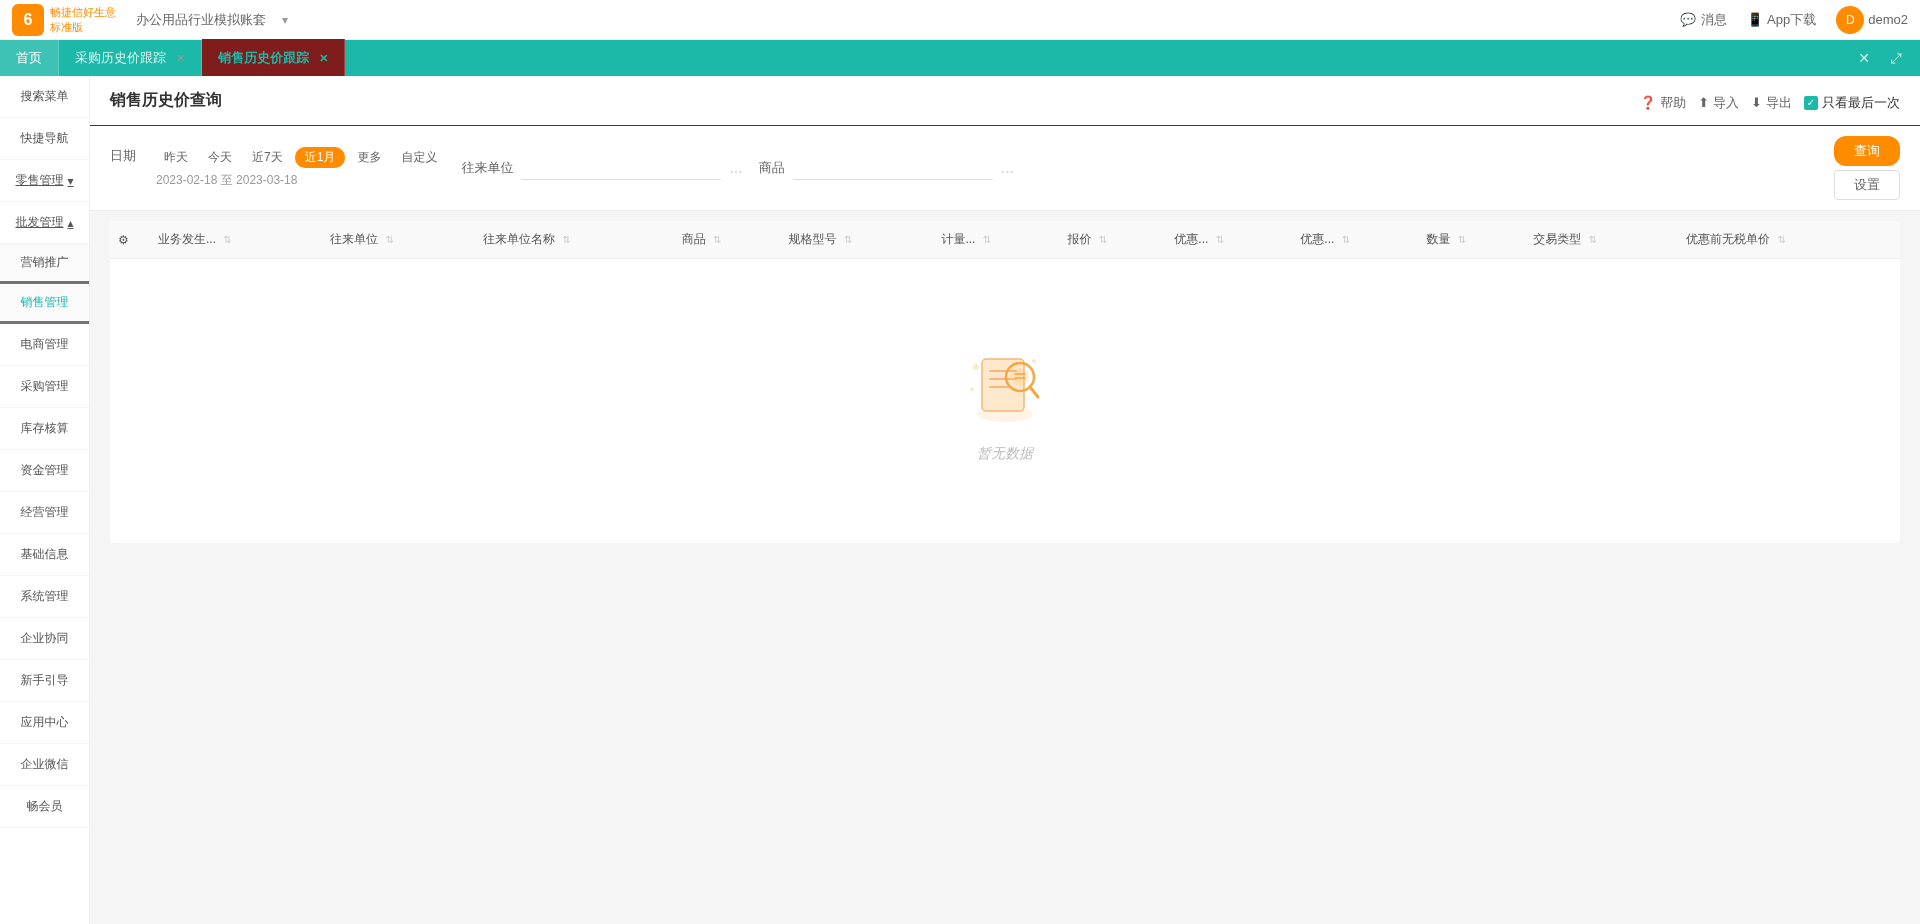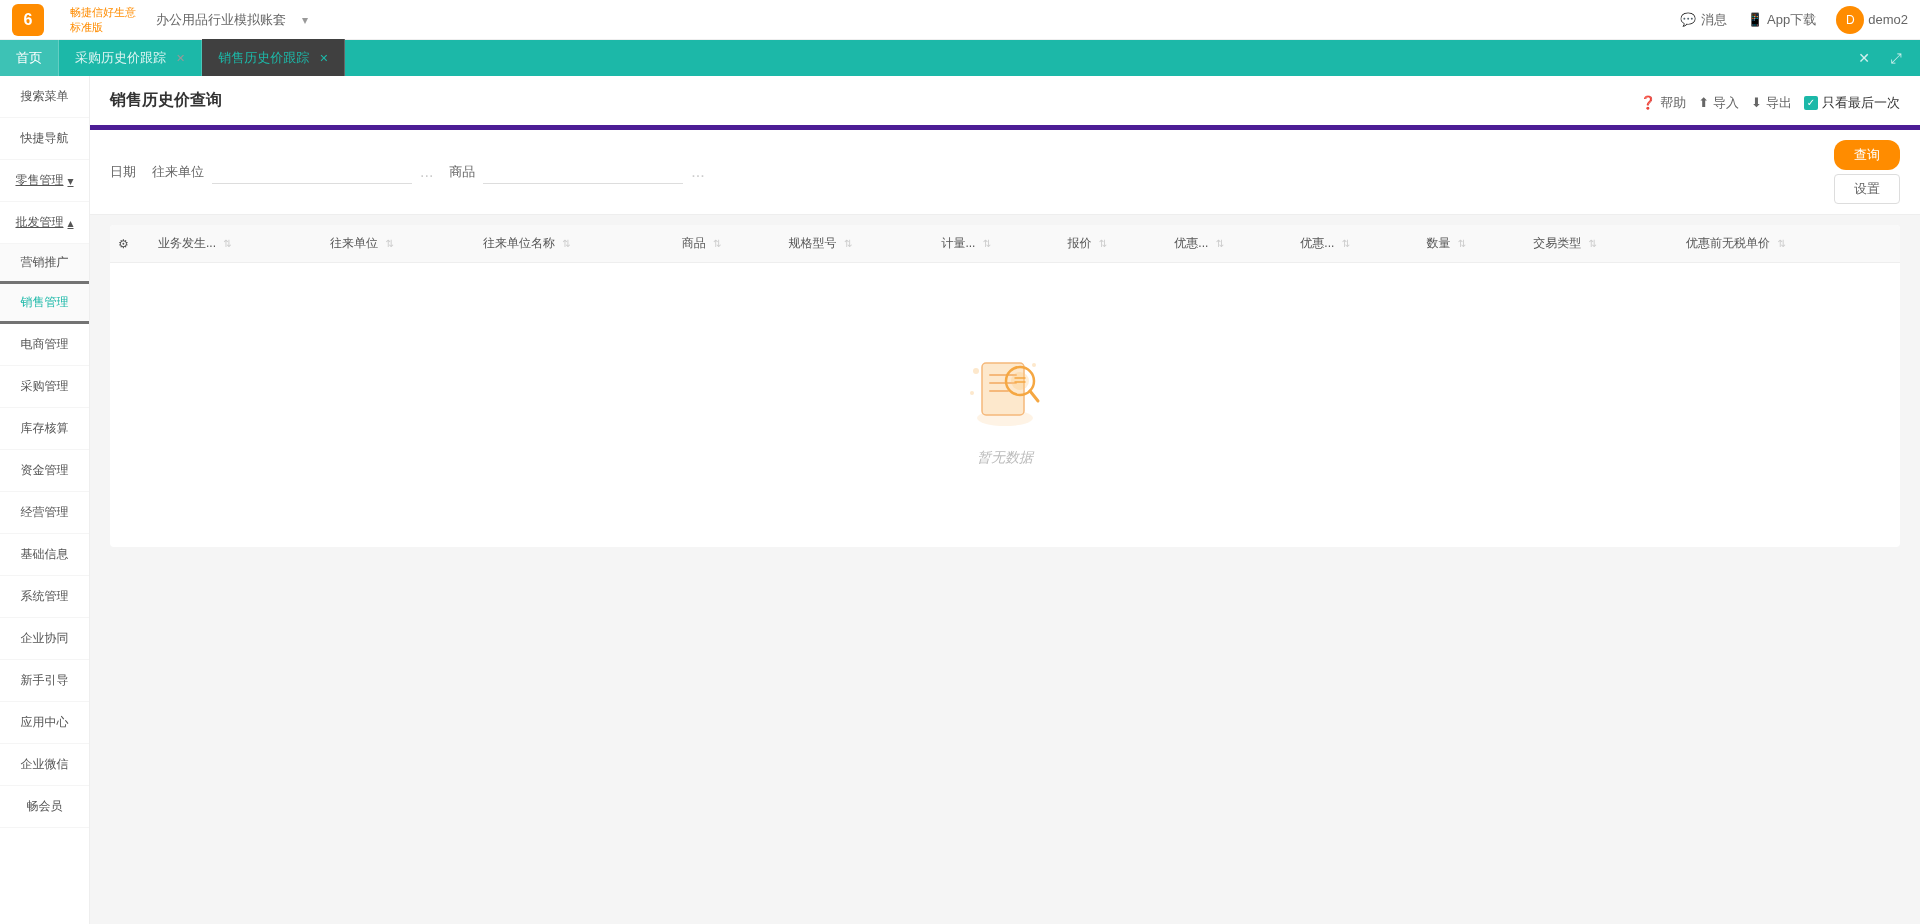--- a/index.html
+++ b/index.html
@@ -2,53 +2,53 @@
 <html><head>
   <meta charset="utf-8">
   <style>
     * { margin: 0; padding: 0; box-sizing: border-box; }
     body { font-family: "Microsoft YaHei", "PingFang SC", sans-serif; font-size: 13px; background: #f5f5f5; color: #333; width: 1920px; height: 924px; overflow: hidden; display: flex; flex-direction: column; }
 
     
     .top-bar { height: 40px; background: #fff; display: flex; align-items: center; padding: 0 12px; border-bottom: 1px solid #eee; gap: 12px; }
     .top-bar-logo { display: flex; align-items: center; gap: 6px; }
     .logo-icon { width: 32px; height: 32px; background: #ff8c00; border-radius: 6px; display: flex; align-items: center; justify-content: center; color: #fff; font-size: 16px; font-weight: bold; }
-    .logo-text { font-size: 11px; color: #ff8c00; line-height: 1.3; margin-left: 20px; }
+    .logo-text { font-size: 11px; color: #ff8c00; line-height: 1.3; }
     .top-bar-title { color: #666; font-size: 13px; margin-left: 8px; }
     .top-bar-chevron { color: #999; margin-left: 4px; font-size: 12px; cursor: pointer; }
     .top-bar-right { margin-left: auto; display: flex; align-items: center; gap: 20px; color: #666; font-size: 13px; }
     .top-bar-right-item { display: flex; align-items: center; gap: 4px; cursor: pointer; }
     .avatar { width: 28px; height: 28px; background: #ff8c00; border-radius: 50%; display: flex; align-items: center; justify-content: center; color: #fff; font-size: 12px; }
 
     
     .tab-bar { height: 36px; background: #1cb8a8; display: flex; align-items: center; padding: 0; }
     .tab { height: 38px; display: flex; align-items: center; padding: 0 16px; cursor: pointer; font-size: 13px; color: rgba(255,255,255,0.85); gap: 6px; border-right: 1px solid rgba(255,255,255,0.2); }
     .tab.home { background: rgba(255,255,255,0.15); color: #fff; font-weight: 500; }
-    .tab.active { background: #404040; color: #1cb8a8; font-weight: 400; }
+    .tab.active { background: #7f1d1d; color: #1cb8a8; font-weight: 700; }
     .tab .close-icon { font-size: 11px; color: #999; margin-left: 4px; }
     .tab.active .close-icon { color: #1cb8a8; }
     .tab-bar-actions { margin-left: auto; display: flex; align-items: center; gap: 8px; padding-right: 12px; }
     .tab-action-btn { width: 24px; height: 24px; display: flex; align-items: center; justify-content: center; color: rgba(255,255,255,0.8); cursor: pointer; font-size: 14px; }
 
     
     .main-layout { display: flex; flex: 1; overflow: hidden; }
 
     
     .sidebar { width: 90px; background: #fff; border-right: 1px solid #eee; display: flex; flex-direction: column; overflow-y: auto; }
     .sidebar-item { padding: 12px 12px; text-align: center; cursor: pointer; font-size: 12px; color: #555; border-bottom: 1px solid #f5f5f5; }
     .sidebar-item.with-arrow { display: flex; align-items: center; justify-content: center; gap: 4px; text-decoration: underline; }
     .sidebar-submenu { background: #fafafa; }
     .sidebar-submenu-item { padding: 10px 6px; text-align: center; cursor: pointer; font-size: 12px; color: #555; border-bottom: 3px solid #737373; }
     .sidebar-submenu-item.active { color: #1cb8a8; font-weight: 500; }
 
     
     .content { flex: 1; display: flex; flex-direction: column; overflow: hidden; background: #f5f5f5; }
 
     
-    .page-header { background: #fff; padding: 14px 20px 0; border-bottom: 5px solid #4c1d95; }
+    .page-header { background: #fff; padding: 14px 20px 0; border-bottom: 1px solid #4c1d95; }
     .page-title { font-size: 16px; font-weight: 600; color: #333; margin-bottom: 14px; }
     .page-toolbar { display: flex; align-items: center; justify-content: flex-end; gap: 12px; margin-bottom: 10px; }
     .toolbar-btn { display: flex; align-items: center; gap: 4px; color: #666; font-size: 13px; cursor: pointer; }
     .checkbox-label { display: flex; align-items: center; gap: 4px; color: #333; font-size: 13px; cursor: pointer; }
     .checkbox-teal { width: 14px; height: 14px; background: #1cb8a8; border-radius: 2px; display: flex; align-items: center; justify-content: center; color: #fff; font-size: 10px; }
 
     
     .filter-area { background: #fff; padding: 10px 20px; border-bottom: 1px solid #eee; display: flex; align-items: center; gap: 16px; flex-wrap: wrap; }
     .filter-group { display: flex; align-items: flex-start; gap: 20px; }
     .filter-label { color: #666; font-size: 13px; white-space: nowrap; }
@@ -209,20 +209,31 @@
             <div class="checkbox-teal">✓</div>
             <span>只看最后一次</span>
           </label>
         </div>
       </div>
     </div>
 
     <div class="filter-area">
       <div class="filter-group">
         <span class="filter-label">日期</span>
+        <div style="display:flex; flex-direction:column;">
+          <div class="date-buttons">
+            <span class="date-btn">昨天</span>
+            <span class="date-btn">今天</span>
+            <span class="date-btn">近7天</span>
+            <span class="date-btn active">近1月</span>
+            <span class="date-btn">更多</span>
+            <span class="date-btn">自定义</span>
+          </div>
+          <span class="date-range">2023-02-18 至 2023-03-18</span>
+        </div>
       </div>
       <div class="filter-input-group">
         <span class="filter-label">往来单位</span>
         <input class="filter-input" type="text" style="min-width: 200px;">
         <span class="filter-dots">...</span>
       </div>
       <div class="filter-input-group">
         <span class="filter-label">商品</span>
         <input class="filter-input" type="text" style="min-width: 200px;">
         <span class="filter-dots">...</span>

